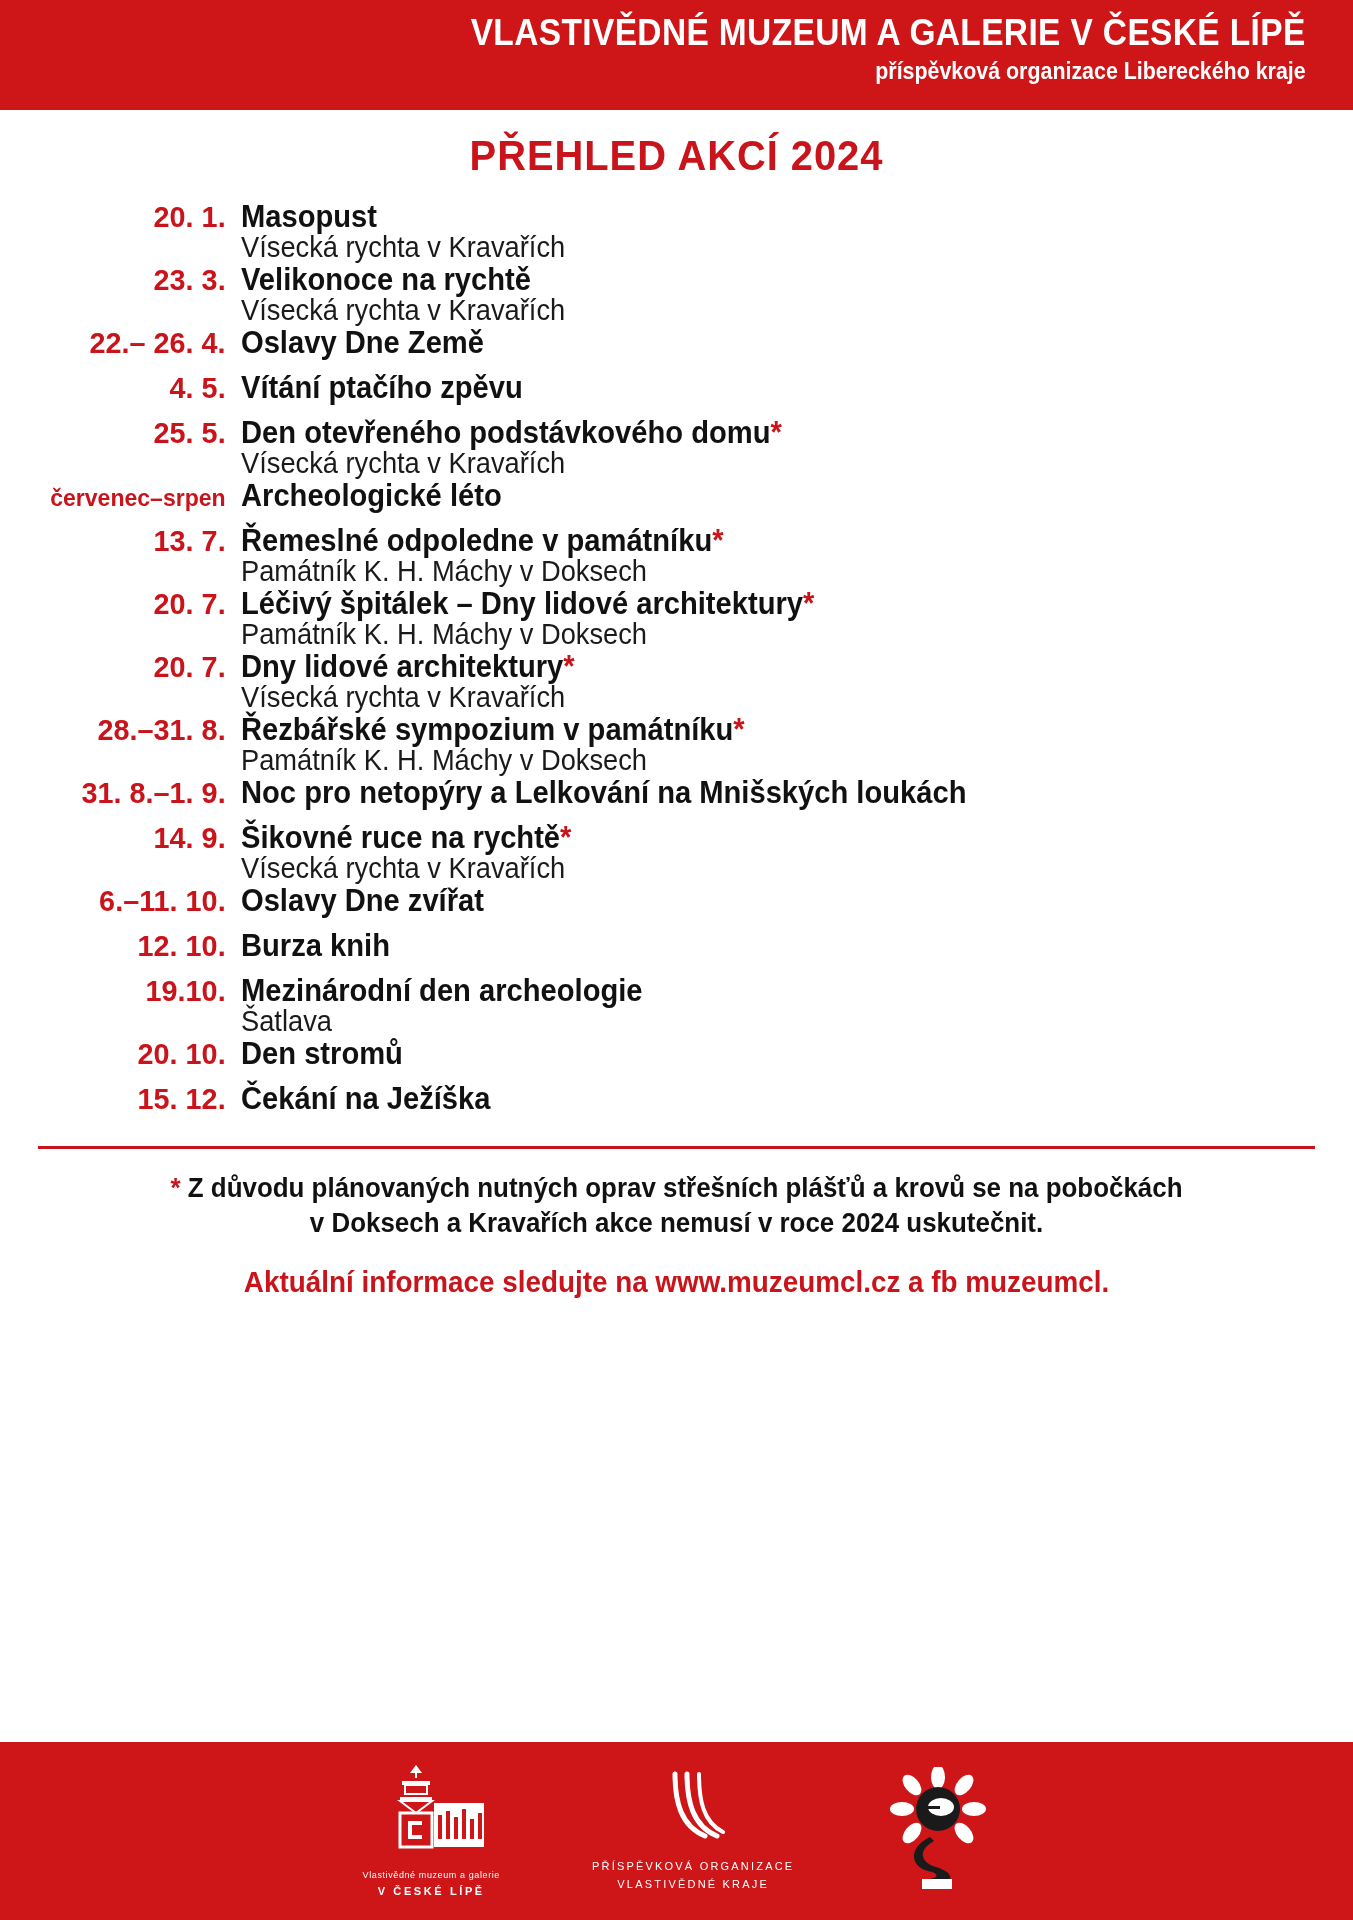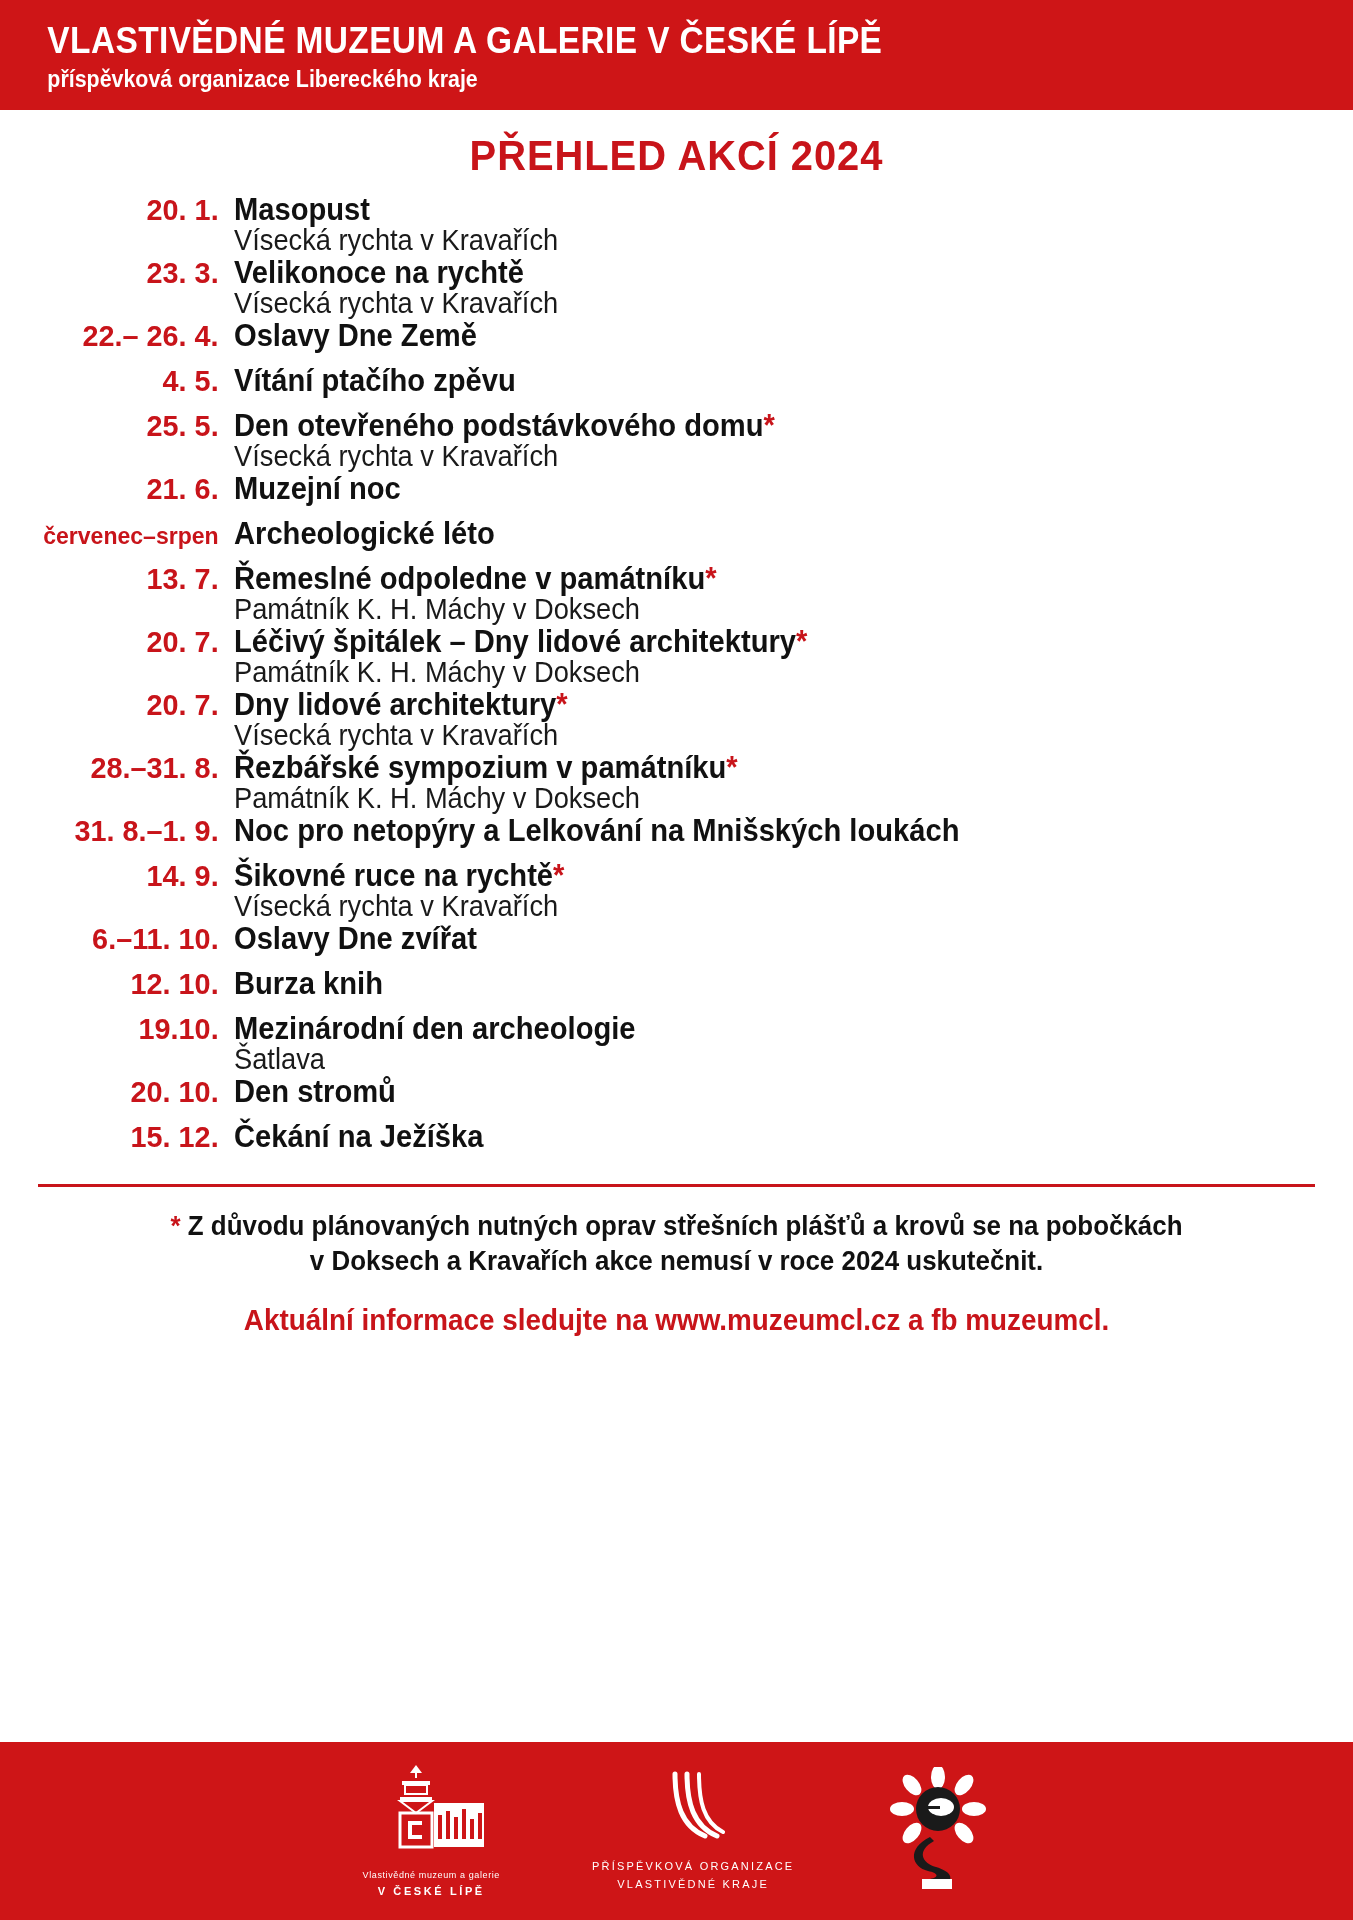--- a/index.html
+++ b/index.html
@@ -10,22 +10,22 @@
     font-family:"Liberation Sans","DejaVu Sans",sans-serif;
     overflow:hidden;
     position:relative;
   }
   
   .header-band{
     background:#ce1517;
     width:100%;
     height:110px;
     box-sizing:border-box;
-    padding-top:22px;
-    text-align:left;
+    padding-top:14px;
+    text-align:right;
     color:#ffffff;
   }
   .header-title{
     font-size:36px;
     font-weight:bold;
     letter-spacing:.4px;
     line-height:1.05;
     transform:scaleX(.93);
     transform-origin:center;
     white-space:nowrap;
@@ -50,21 +50,21 @@
     text-align:center;
     color:#c8141a;
     font-size:42px;
     font-weight:bold;
     letter-spacing:1px;
     padding-top:22px;
     padding-bottom:10px;
     transform:scaleX(.95);
   }
   .events{
-    margin:4px;
+    margin:11px;
     padding:0 40px 0 0;
     list-style:none;
   }
   .ev-row{
     display:flex;
     align-items:baseline;
     line-height:1.0;
     margin-bottom:1px;
   }
   .ev-date{
@@ -216,27 +216,20 @@
       </li>
       <li>
         <div class="ev-row">
           <span class="ev-date">25. 5.</span>
           <span class="ev-name"><span>Den otevřeného podstávkového domu</span><span class="star">*</span></span>
         </div>
         <div class="ev-venue-row">
           <span class="ev-venue-spacer"></span>
           <span class="ev-venue">Vísecká rychta v Kravařích</span>
         </div>
-      </li>
-      <li>
-        <div class="ev-row">
-          <span class="ev-date">21. 6.</span>
-          <span class="ev-name"><span>Muzejní noc</span></span>
-        </div>
-        <div class="row-gap"></div>
       </li>
       <li>
         <div class="ev-row">
           <span class="ev-date small">červenec–srpen</span>
           <span class="ev-name"><span>Archeologické léto</span></span>
         </div>
         <div class="row-gap"></div>
       </li>
       <li>
         <div class="ev-row">

